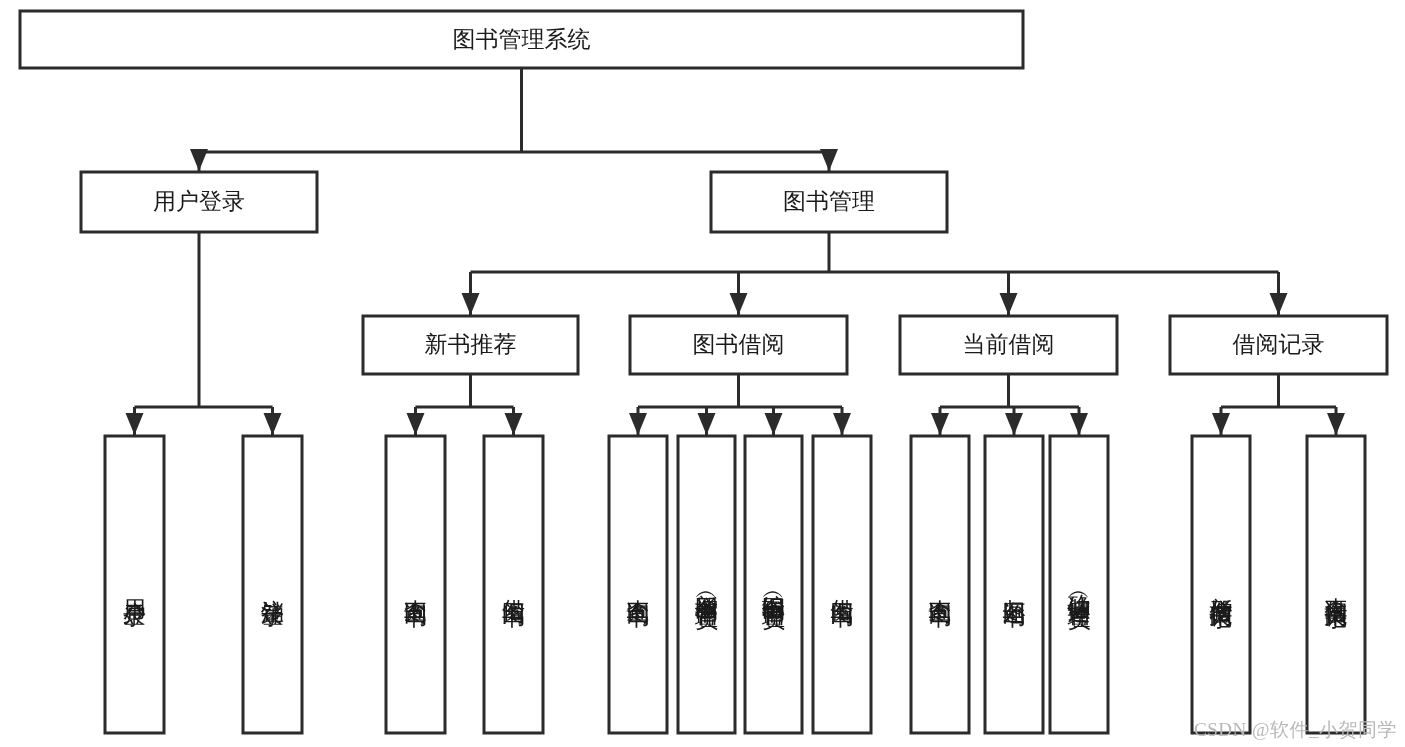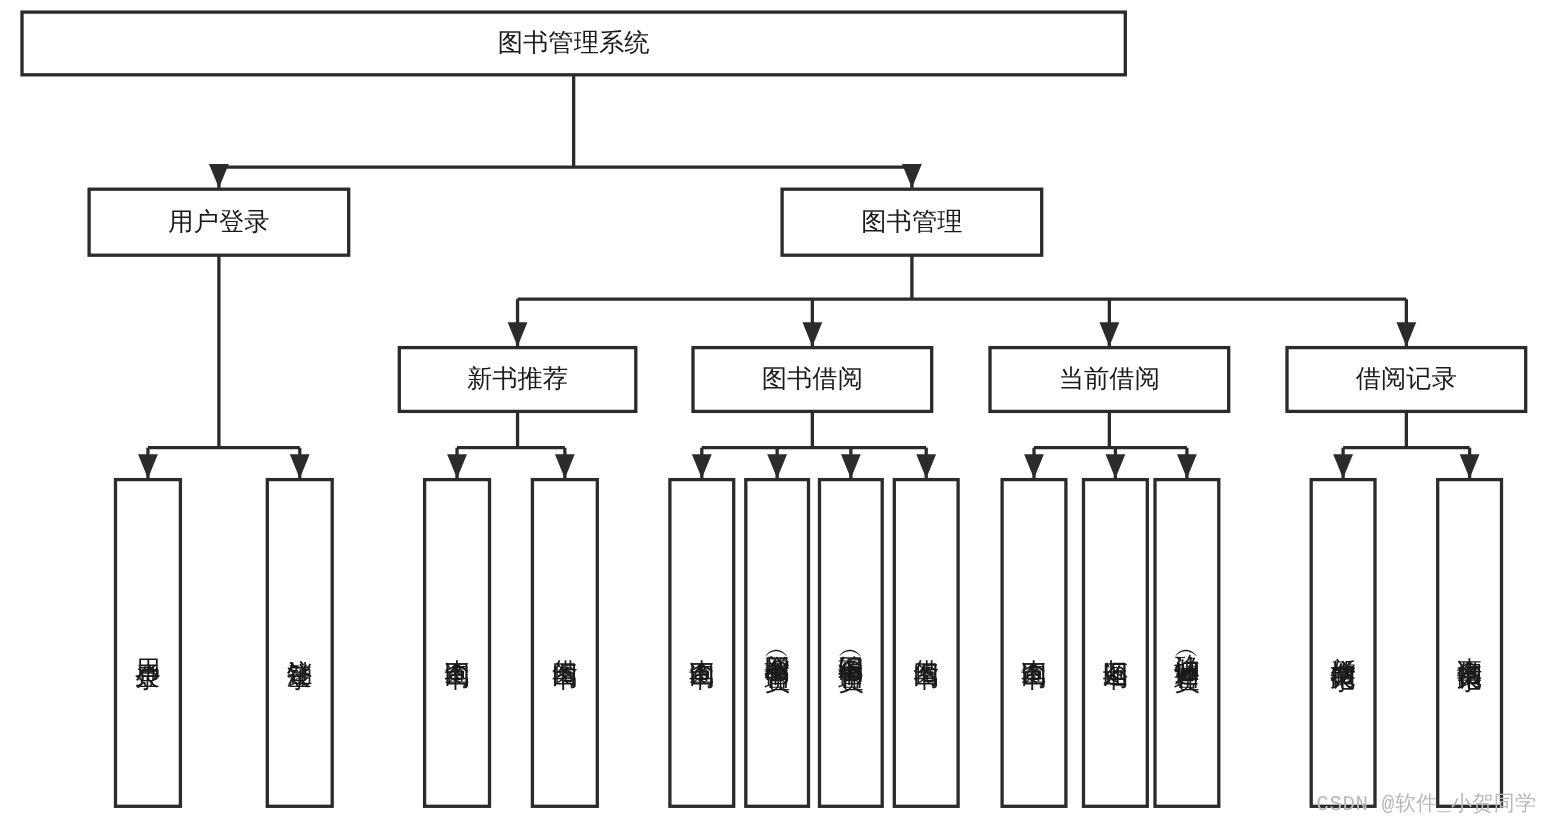--- a/index.html
+++ b/index.html
@@ -62,21 +62,21 @@
     align-items: center;
     justify-content: center;
     text-align: center;
     white-space: nowrap;
     pointer-events: none;
   }
   #watermark {
     position: absolute;
     right: 8px;
     bottom: 4px;
-    font-family: Liberation Mono, monospace;
+    font-family: Liberation Serif, serif;
     font-size: 19px;
     color: #b8b8b8;
     white-space: nowrap;
     letter-spacing: 0.5px;
   }
 </style>
 </head>
 <body>
 
 <div id="diagram-root">

